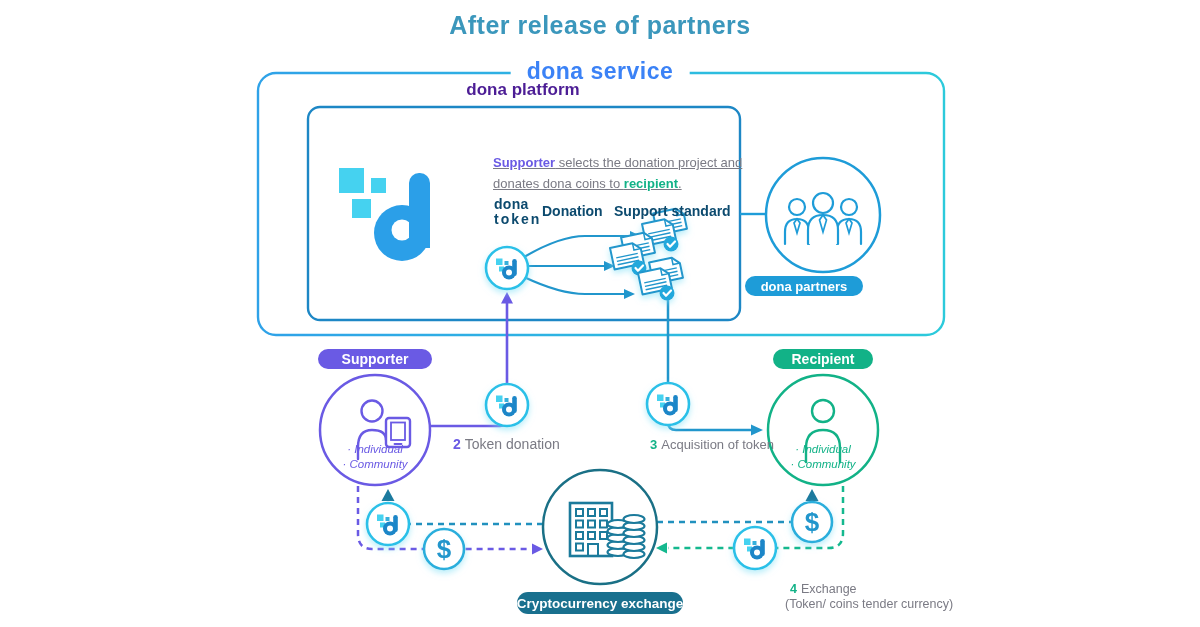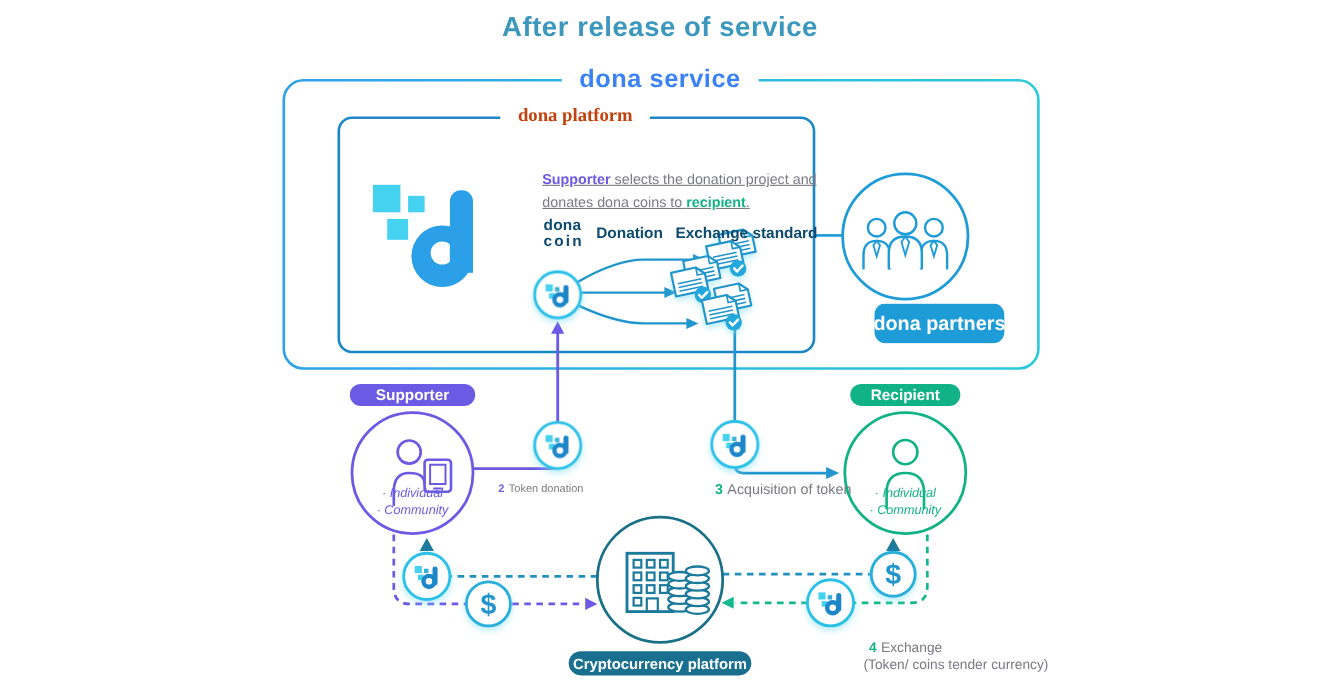--- a/index.html
+++ b/index.html
@@ -4,36 +4,36 @@
 <style>
   html,body{margin:0;padding:0;background:#fff;}
   #stage{position:relative;width:1200px;height:627px;background:#ffffff;overflow:hidden;
          font-family:"Liberation Sans", sans-serif;}
   #stage svg.layer{position:absolute;left:0;top:0;}
   .abs{position:absolute;}
   .page-title{left:0;right:0;top:11px;text-align:center;font-size:25px;font-weight:700;
               color:#3b97bc;letter-spacing:.5px;}
   .boxlabel{background:#fff;padding:0 16px;font-weight:700;white-space:nowrap;}
   .svc-label{left:600px;top:58px;transform:translateX(-50%);font-size:23px;color:#3b82f6;letter-spacing:.5px;}
-  .plat-label{left:523px;top:95px;transform:translateX(-50%);font-size:17px;color:#c2410c;font-family:Liberation Serif, serif;}
+  .plat-label{left:523px;top:80px;transform:translateX(-50%);font-size:17px;color:#4c1d95;}
   .desc{left:493px;top:152px;font-size:13px;line-height:21px;color:#7a7a84;white-space:pre-wrap;text-decoration:underline;}
   .c-purple{color:#6a5ae4;font-weight:700;}
   .c-green{color:#12b287;font-weight:700;}
   .collabel{font-weight:700;color:#0c4a6e;font-size:14px;line-height:15px;white-space:pre-wrap;}
   .badge{color:#fff;font-weight:700;display:flex;align-items:center;justify-content:center;white-space:nowrap;}
   .b-supporter{left:318px;top:349px;width:114px;height:20px;border-radius:11px;background:#6a5ae4;font-size:14px;}
   .b-recipient{left:773px;top:349px;width:100px;height:20px;border-radius:11px;background:#12b287;font-size:14px;}
-  .b-partners{left:795px;top:276px;width:118px;height:36px;border-radius:10px;background:#1e9cd8;font-size:18px;}
+  .b-partners{left:745px;top:276px;width:118px;height:20px;border-radius:10px;background:#1e9cd8;font-size:13px;}
   .b-crypto{left:517px;top:592px;width:166px;height:22px;border-radius:12px;background:#19708e;font-size:13.5px;}
   .items{width:140px;text-align:center;font-size:11.5px;font-weight:500;line-height:15px;font-style:italic;}
   .items.sup{left:305px;top:442px;color:#6a5ae4;}
   .items.rec{left:753px;top:442px;color:#12b287;}
   .flow{font-size:12.5px;color:#7a7a84;line-height:15px;white-space:nowrap;}
   .flow .num{margin-right:4px;}
-  .f2{left:453px;top:437px;font-size:10px;}
+  .f2{left:453px;top:437px;font-size:14px;}
   .f3{left:650px;top:437px;font-size:13px;}
   .f1{left:340px;top:559px;}
   .f4{left:785px;top:582px;}
   .ind{margin-left:5px;}
 </style>
 </head>
 <body>
 
 <div id="stage">
 
@@ -216,35 +216,35 @@
       <use href="#donacoin" transform="translate(507,268)"></use>
       <use href="#donacoin" transform="translate(507,405)"></use>
       <use href="#donacoin" transform="translate(668,404)"></use>
       <use href="#donacoin" transform="translate(388,524)"></use>
       <use href="#donacoin" transform="translate(755,548)"></use>
       <use href="#dollarcoin" transform="translate(444,549)"></use>
       <use href="#dollarcoin" transform="translate(812,522)"></use>
     </g>
   </svg>
 
-  <div class="abs page-title">After release of service</div>
+  <div class="abs page-title">After release of partners</div>
 
   <div class="abs boxlabel svc-label">dona service</div>
   <div class="abs boxlabel plat-label">dona platform</div>
 
   <div class="abs desc"><span class="c-purple">Supporter</span><span> selects the donation project and</span><br><span>donates dona coins to </span><span class="c-green">recipient</span><span>.</span></div>
 
-  <div class="abs collabel" style="left:494px;top:197px;letter-spacing:.3px"><span>dona</span><br><span style="letter-spacing:2px">coin</span></div>
+  <div class="abs collabel" style="left:494px;top:197px;letter-spacing:.3px"><span>dona</span><br><span style="letter-spacing:2px">token</span></div>
   <div class="abs collabel" style="left:542px;top:204px">Donation</div>
-  <div class="abs collabel" style="left:614px;top:204px">Exchange standard</div>
+  <div class="abs collabel" style="left:614px;top:204px">Support standard</div>
 
   <div class="abs badge b-partners">dona partners</div>
   <div class="abs badge b-supporter">Supporter</div>
   <div class="abs badge b-recipient">Recipient</div>
-  <div class="abs badge b-crypto">Cryptocurrency platform</div>
+  <div class="abs badge b-crypto">Cryptocurrency exchange</div>
 
   <div class="abs items sup"><span>· Individual</span><br><span>· Community</span></div>
   <div class="abs items rec"><span>· Individual</span><br><span>· Community</span></div>
 
   <div class="abs flow f2"><span class="num c-purple">2</span><span>Token donation</span></div>
   <div class="abs flow f3"><span class="num c-green">3</span><span>Acquisition of token</span></div>
 
   <div class="abs flow f4">
     <div class="ind"><span class="num c-green">4</span><span>Exchange</span></div>
     <div>(Token/ coins tender currency)</div>

